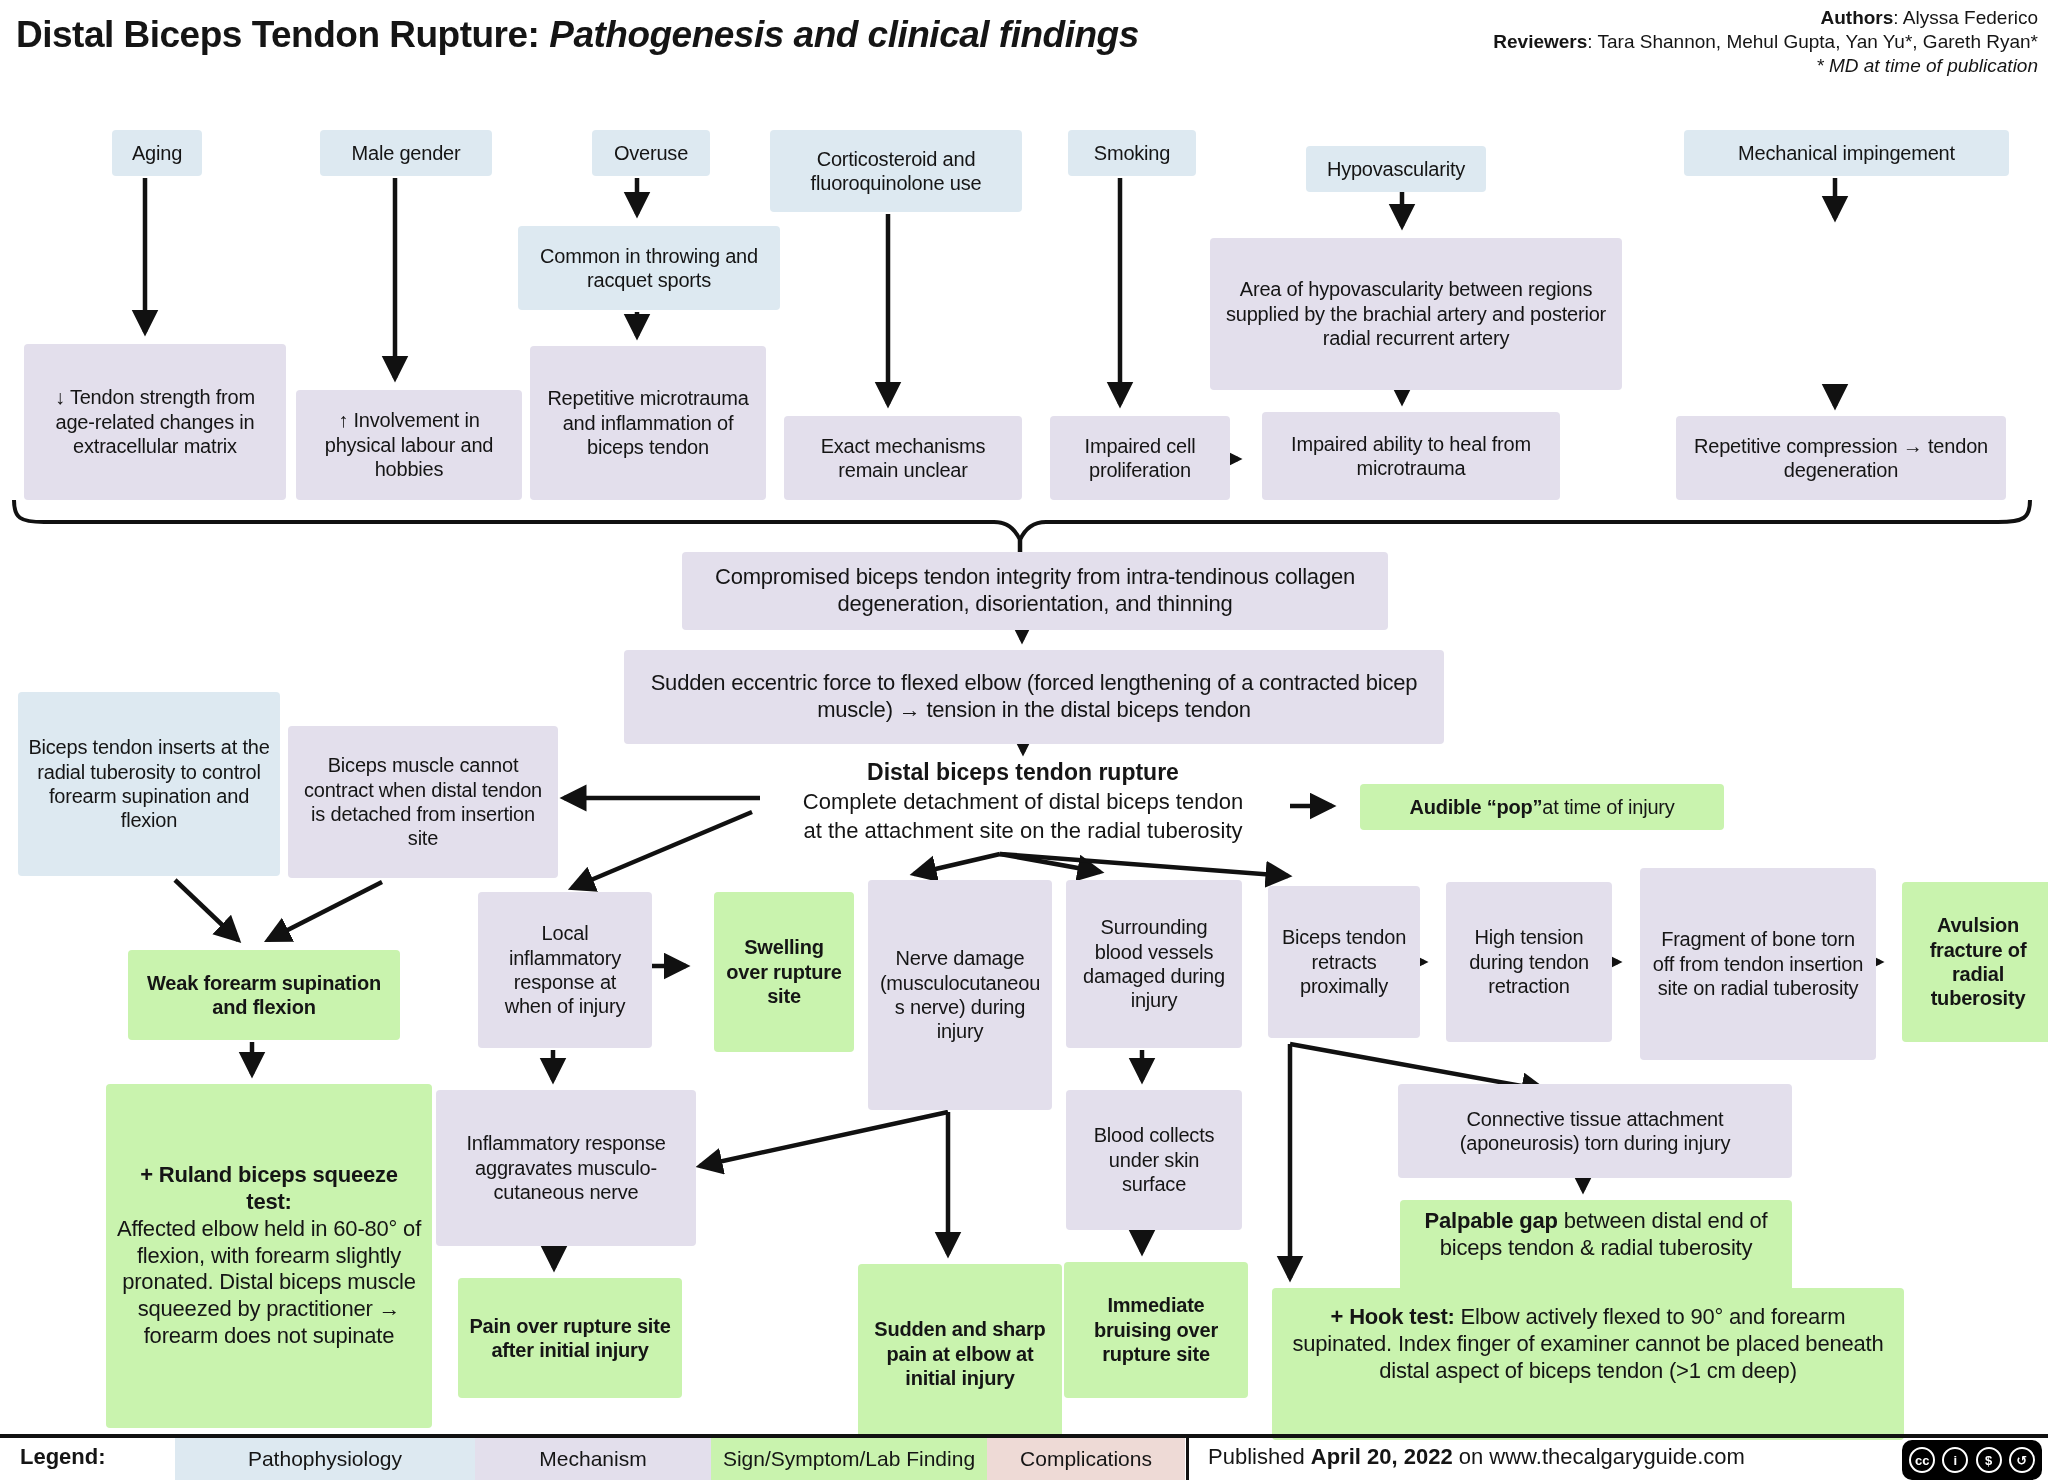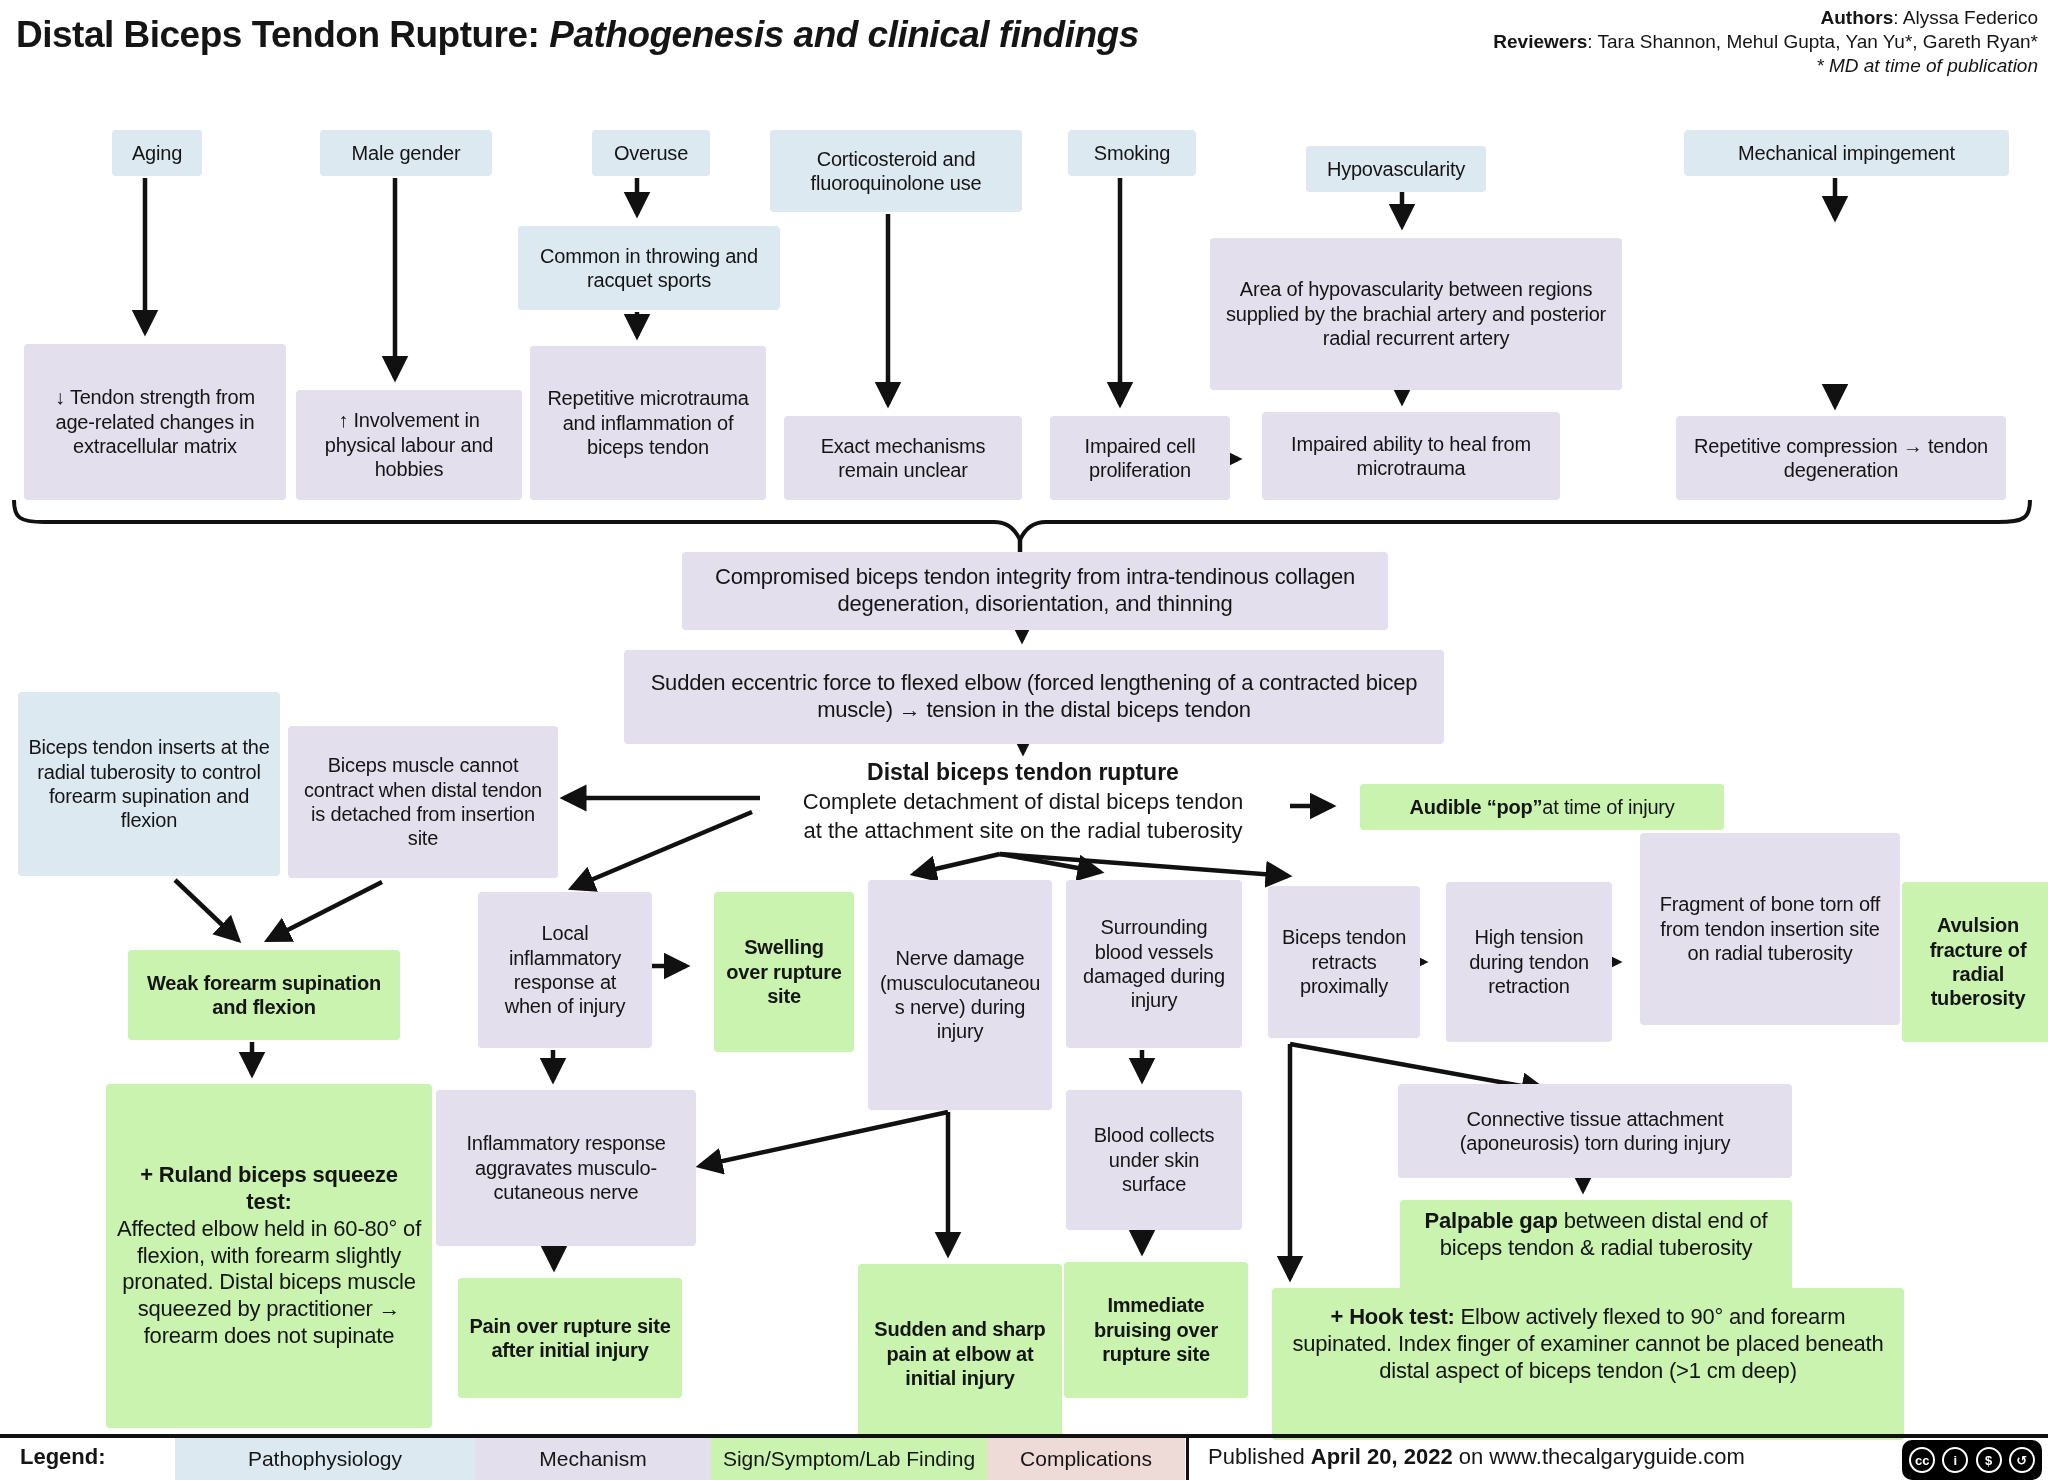--- a/index.html
+++ b/index.html
@@ -141,21 +141,21 @@
     <span class="bold blockspan">+ Ruland biceps squeeze test:</span>
     <span>Affected elbow held in 60-80° of flexion, with forearm slightly pronated. Distal biceps muscle squeezed by practitioner → forearm does not supinate</span>
   </div>
 
   <div class="box lav" style="left:466px;top:892px;width:174px;height:156px">Local inflammatory response at when of injury</div>
   <div class="box green bold" style="left:702px;top:892px;width:140px;height:160px">Swelling over rupture site</div>
   <div class="box lav wrap-any" style="left:856px;top:880px;width:184px;height:230px">Nerve damage (musculocutaneous nerve) during injury</div>
   <div class="box lav" style="left:1054px;top:880px;width:176px;height:168px">Surrounding blood vessels damaged during injury</div>
   <div class="box lav" style="left:1256px;top:886px;width:152px;height:152px">Biceps tendon retracts proximally</div>
   <div class="box lav" style="left:1434px;top:882px;width:166px;height:160px">High tension during tendon retraction</div>
-  <div class="box lav" style="left:1628px;top:833px;width:260px;height:192px">Fragment of bone torn off from tendon insertion site on radial tuberosity</div>
+  <div class="box lav" style="left:1628px;top:868px;width:236px;height:192px">Fragment of bone torn off from tendon insertion site on radial tuberosity</div>
   <div class="box green bold" style="left:1890px;top:882px;width:152px;height:160px">Avulsion fracture of radial tuberosity</div>
 
   <div class="box lav" style="left:424px;top:1090px;width:260px;height:156px">Inflammatory response aggravates musculo-cutaneous nerve</div>
   <div class="box green bold" style="left:446px;top:1278px;width:224px;height:120px">Pain over rupture site after initial injury</div>
   <div class="box green bold" style="left:846px;top:1264px;width:204px;height:180px">Sudden and sharp pain at elbow at initial injury</div>
   <div class="box lav" style="left:1054px;top:1090px;width:176px;height:140px">Blood collects under skin surface</div>
   <div class="box green bold" style="left:1052px;top:1262px;width:184px;height:136px">Immediate bruising over rupture site</div>
   <div class="box lav" style="left:1386px;top:1084px;width:394px;height:94px">Connective tissue attachment (aponeurosis) torn during injury</div>
   <div class="box green big" style="left:1388px;top:1200px;width:392px;height:110px;display:block;">
     <span class="bold">Palpable gap</span><span> between distal end of biceps tendon &amp; radial tuberosity</span>

